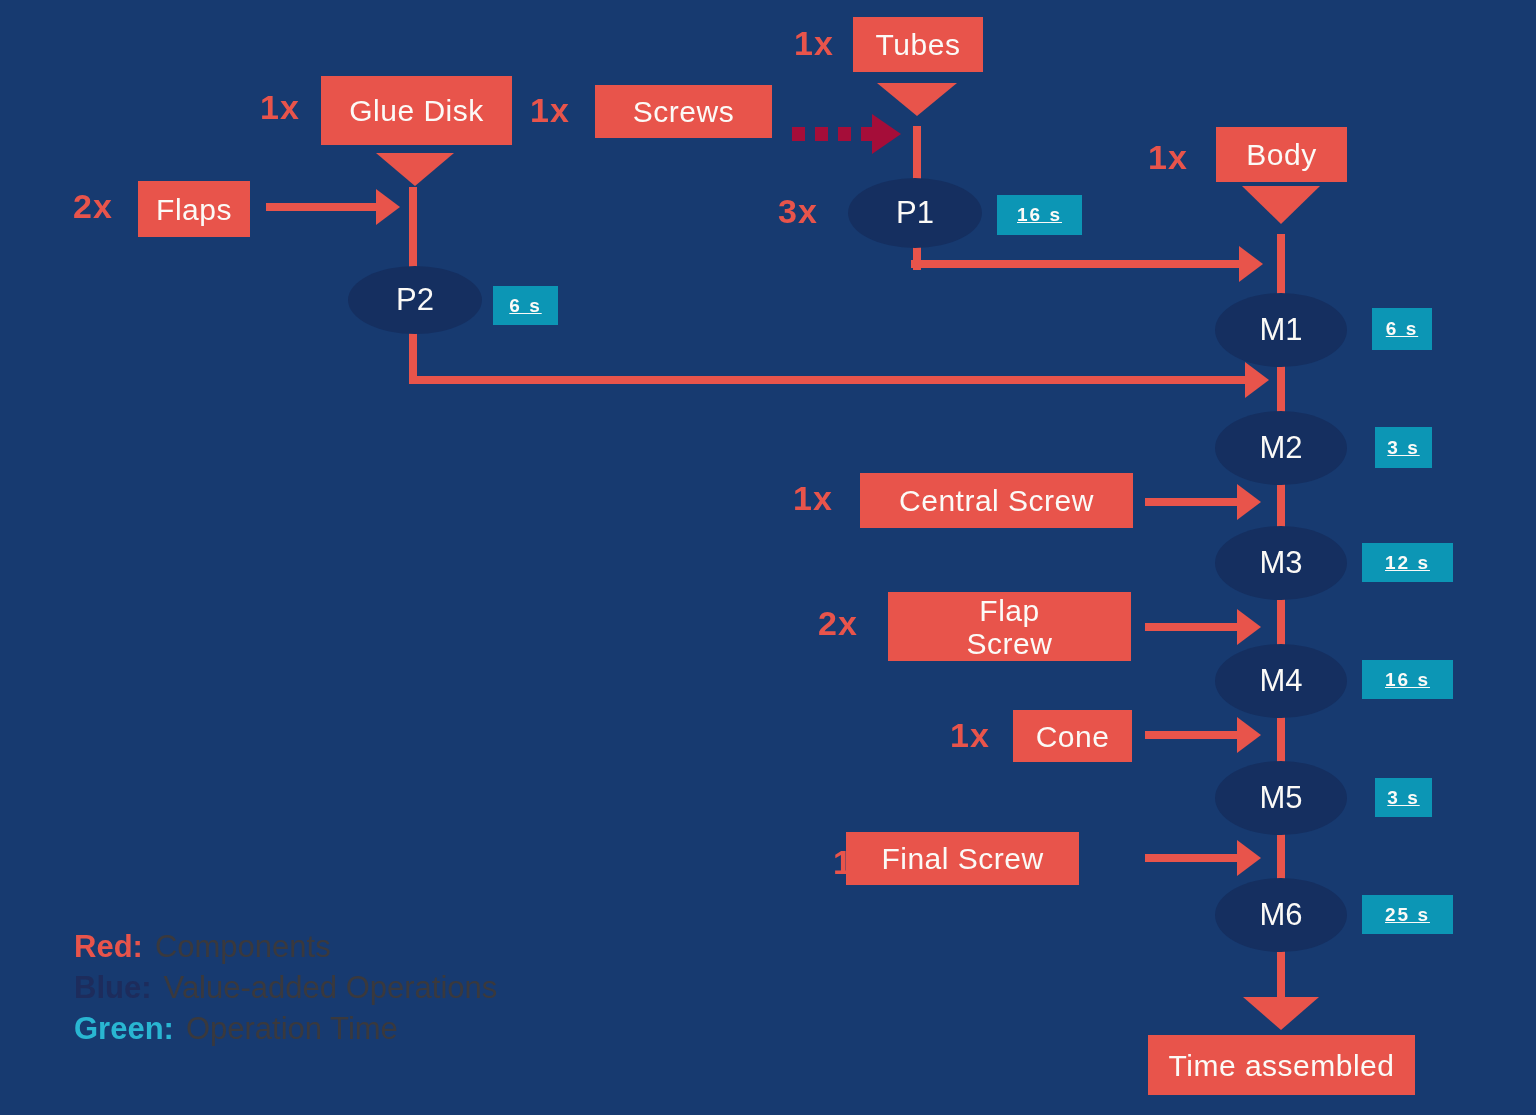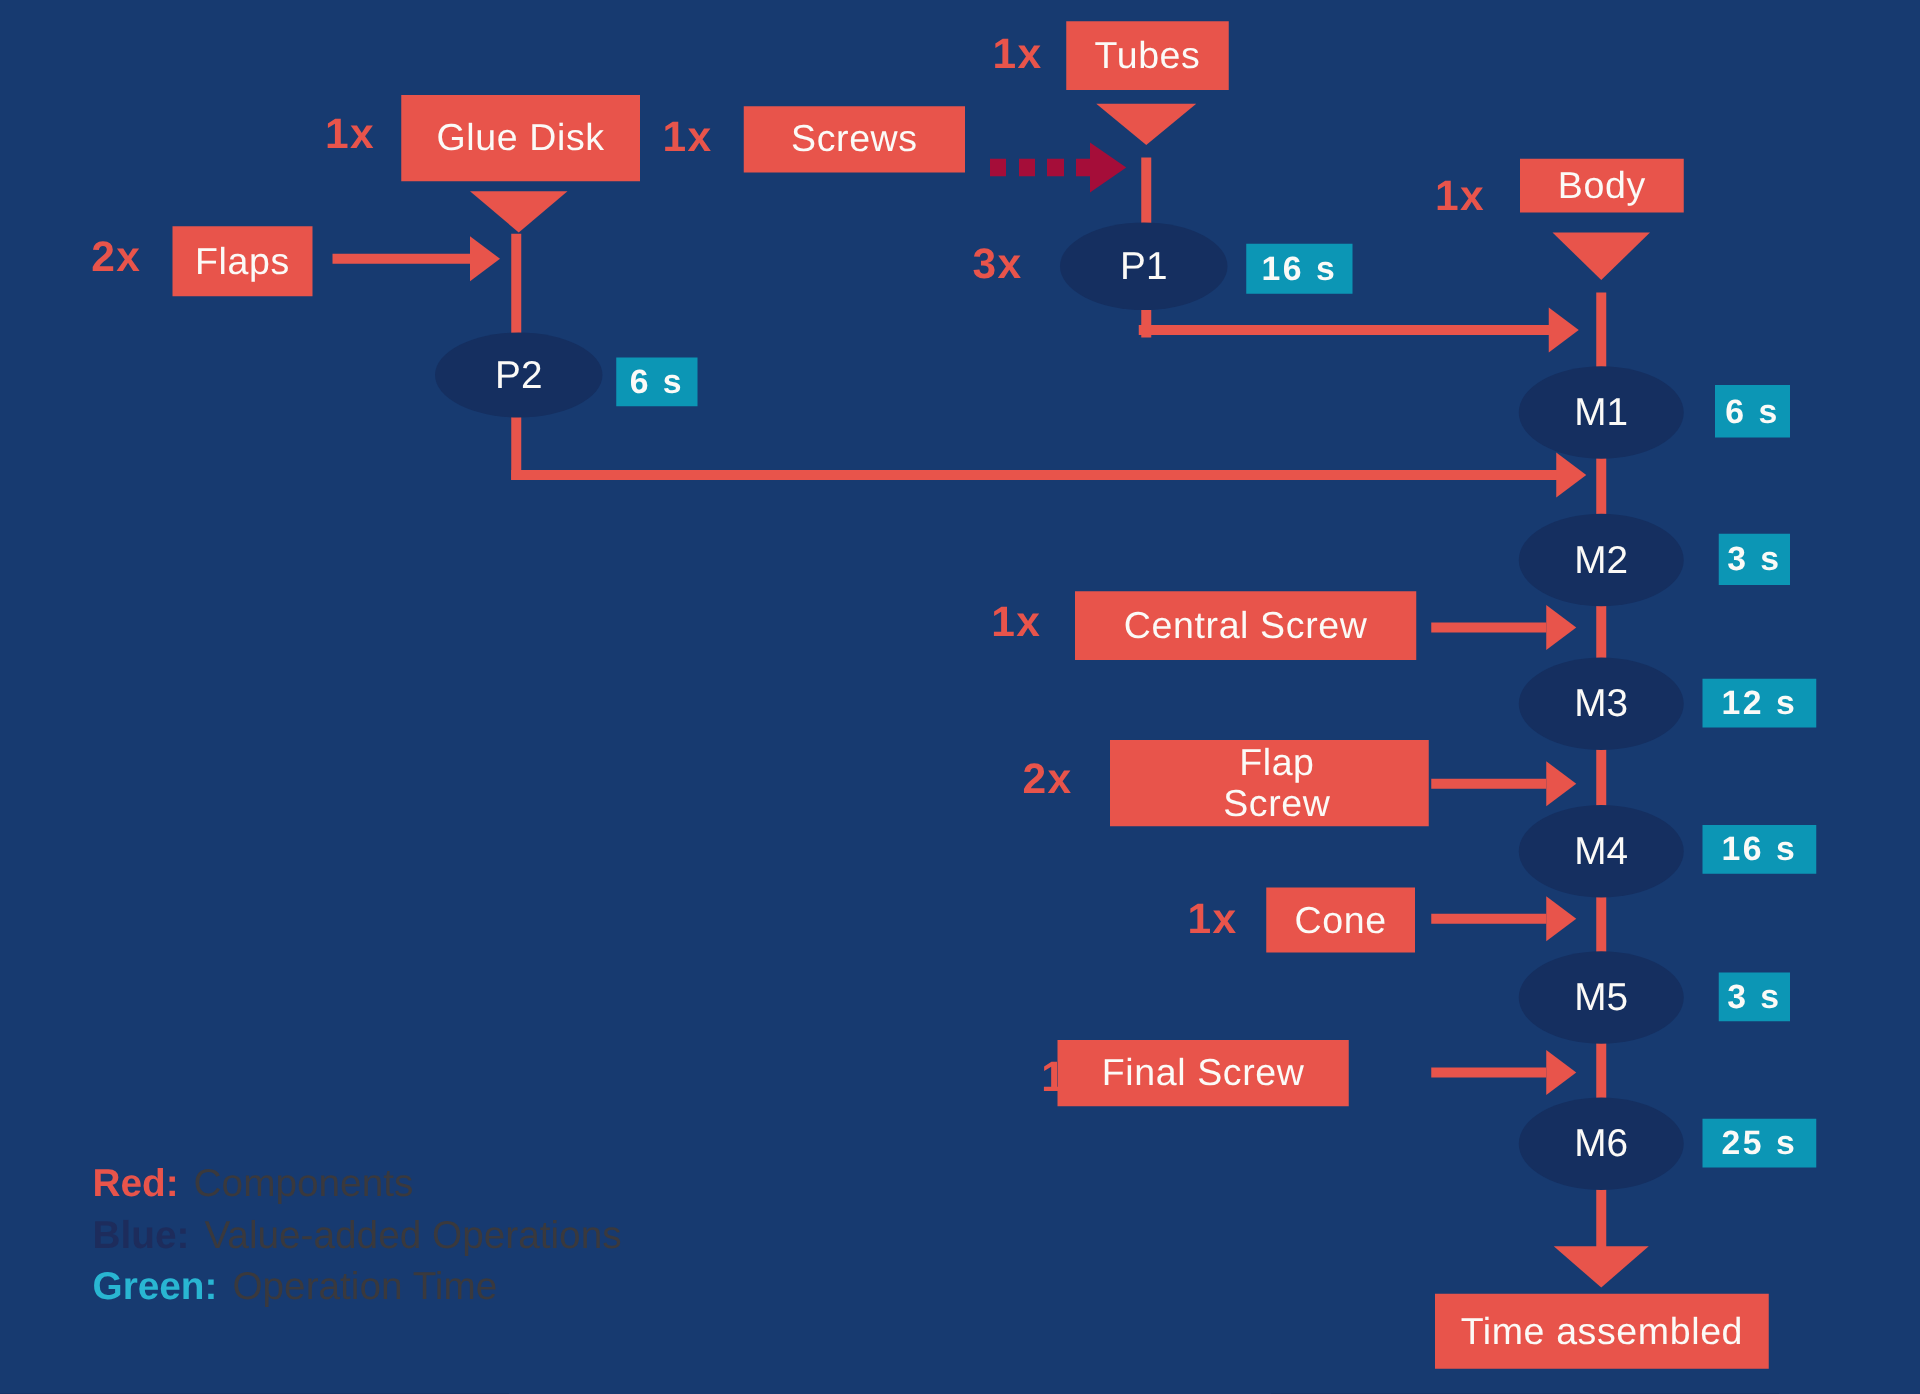--- a/index.html
+++ b/index.html
@@ -12,21 +12,21 @@
   .box{position:absolute; background:var(--red); color:var(--white);
        display:flex; align-items:center; justify-content:center;
        font-size:30px; letter-spacing:.5px; text-align:center; line-height:1.1;}
   .box.pre{white-space:pre-line;}
   .qty{position:absolute; color:var(--red); font-size:34px; font-weight:bold; letter-spacing:1px;}
   .node{position:absolute; background:var(--node); border-radius:50%;
         display:flex; align-items:center; justify-content:center;
         color:var(--white); font-size:31px; z-index:3;}
   .badge{position:absolute; background:var(--teal); color:var(--white);
          display:flex; align-items:center; justify-content:center;
-         font-size:27px; font-weight:bold; letter-spacing:2px; z-index:3;}
+         font-size:19px; font-weight:bold; letter-spacing:2px; z-index:3;text-decoration:underline;}
   .vline,.hline{position:absolute; background:var(--red); z-index:1;}
   .vline{width:8px;} .hline{height:8px;}
   .tri-down{position:absolute; width:0; height:0; border-style:solid; z-index:2;
             border-left-color:transparent!important; border-right-color:transparent!important;
             border-bottom:0; border-top-color:var(--red);}
   .head-right{position:absolute; width:0; height:0; border-style:solid; z-index:2;
               border-top:18px solid transparent; border-bottom:18px solid transparent;
               border-right:0; border-left:24px solid var(--red);}
   .dots{position:absolute; height:14px; z-index:2;
         background:repeating-linear-gradient(90deg, var(--dark-red) 0 13px, transparent 13px 23px);}
@@ -74,30 +74,30 @@
   <div class="qty" style="left:794px; top:24px;">1x</div>
   <div class="box" style="left:853px; top:17px; width:130px; height:55px;">Tubes</div>
 
   <div class="qty" style="left:260px; top:88px;">1x</div>
   <div class="box" style="left:321px; top:76px; width:191px; height:69px;">Glue Disk</div>
 
   <div class="qty" style="left:530px; top:91px;">1x</div>
   <div class="box" style="left:595px; top:85px; width:177px; height:53px;">Screws</div>
 
   <div class="qty" style="left:1148px; top:138px;">1x</div>
-  <div class="box" style="left:1216px; top:127px; width:131px; height:43px;">Body</div>
+  <div class="box" style="left:1216px; top:127px; width:131px; height:55px;">Body</div>
 
   <div class="qty" style="left:73px; top:187px;">2x</div>
   <div class="box" style="left:138px; top:181px; width:112px; height:56px;">Flaps</div>
 
   <div class="qty" style="left:793px; top:479px;">1x</div>
   <div class="box" style="left:860px; top:473px; width:273px; height:55px;">Central Screw</div>
 
   <div class="qty" style="left:818px; top:604px;">2x</div>
-  <div class="box pre" style="left:888px; top:592px; width:243px; height:69px;padding-left:12px;">Flap
+  <div class="box pre" style="left:888px; top:592px; width:243px; height:69px;">Flap
 Screw</div>
 
   <div class="qty" style="left:950px; top:716px;">1x</div>
   <div class="box" style="left:1013px; top:710px; width:119px; height:52px;">Cone</div>
 
   <div class="qty" style="left:833px; top:843px;">1x</div>
   <div class="box" style="left:846px; top:832px; width:233px; height:53px;">Final Screw</div>
 
   <div class="qty" style="left:778px; top:192px;">3x</div>
   <div class="node" style="left:848px; top:178px; width:134px; height:70px;">P1</div>

